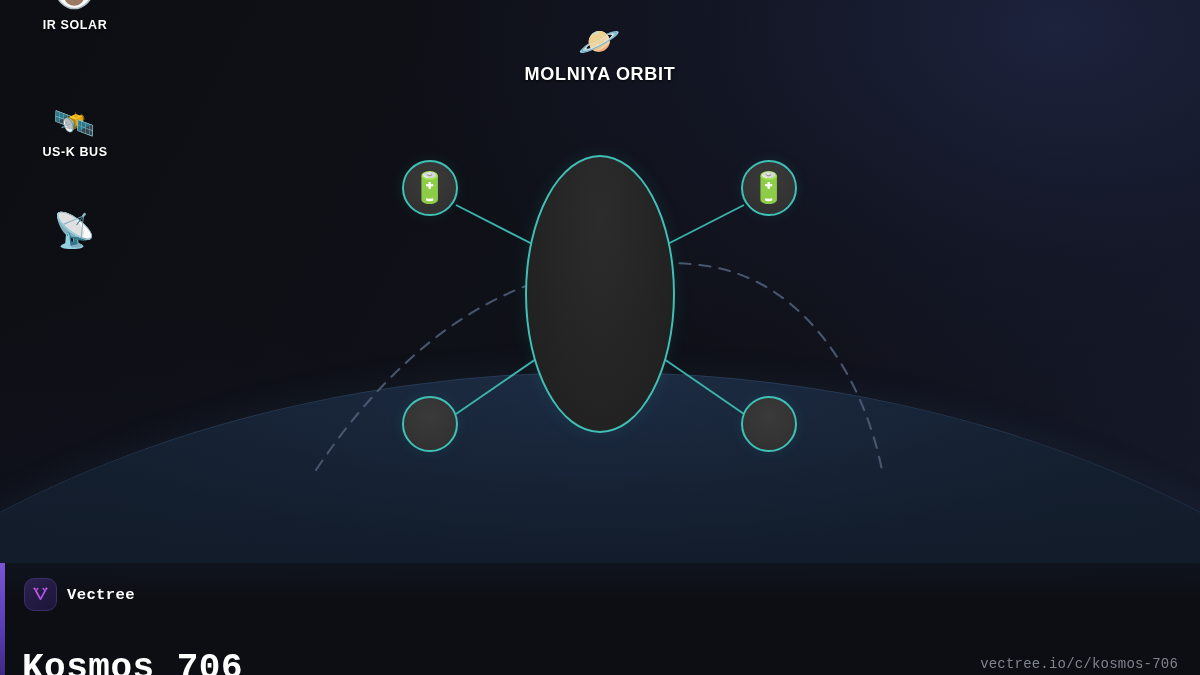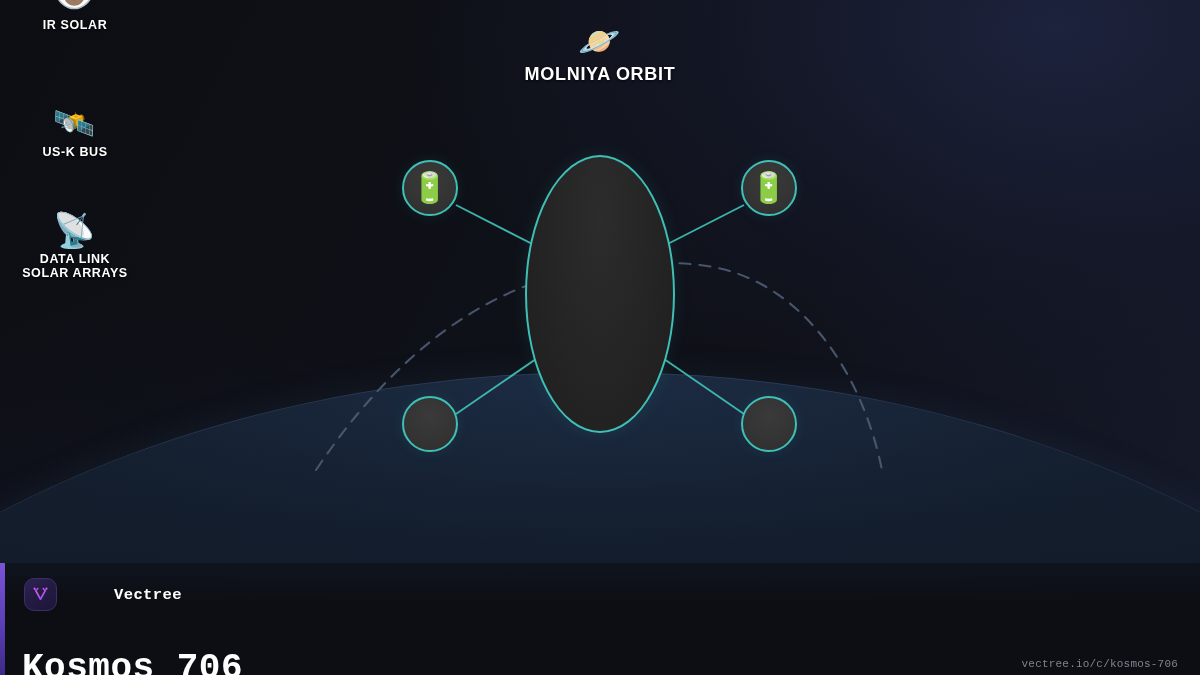--- a/index.html
+++ b/index.html
@@ -203,40 +203,39 @@
     display: flex;
     align-items: center;
     justify-content: center;
   }
   .brand-name {
     color: #ffffff;
     font-family: "Liberation Mono", monospace;
     font-size: 15.5px;
     font-weight: bold;
     letter-spacing: 0.4px;
-    margin-left: 47px;
   }
   .page-title {
     position: absolute;
     left: 22px;
     top: 648px;
     color: #ffffff;
     font-family: "Liberation Mono", monospace;
     font-size: 36px;
     font-weight: bold;
     letter-spacing: 0.5px;
   }
   .url {
     position: absolute;
     right: 22px;
     top: 664px;
     transform: translateY(-50%);
     color: #7f838e;
     font-family: "Liberation Mono", monospace;
-    font-size: 11px;
+    font-size: 14px;
     letter-spacing: 0.2px;
   }
 </style>
 </head>
 <body>
 
 <div id="stage">
 
   <div class="earth"></div>
   <div class="earth-rim"></div>
@@ -268,21 +267,20 @@
       <span class="cap">IR SOLAR</span>
     </div>
 
     <div class="center-slot" id="slot-1">
       <span class="emoji">🛰️</span>
       <span class="cap">US-K BUS</span>
     </div>
 
     <div class="center-slot" id="slot-2">
       <span class="emoji">📡</span>
-      <span class="cap"><span>DATA LINK</span><span class="l2">SOLAR ARRAYS</span></span>
     </div>
 
     <div class="leaf" id="leaf-0">
       <span class="emoji">🔋</span>
     </div>
     <div class="leaf" id="leaf-1">
       <span class="emoji">🔋</span>
     </div>
     <div class="leaf" id="leaf-2">
       <span class="emoji"></span>

